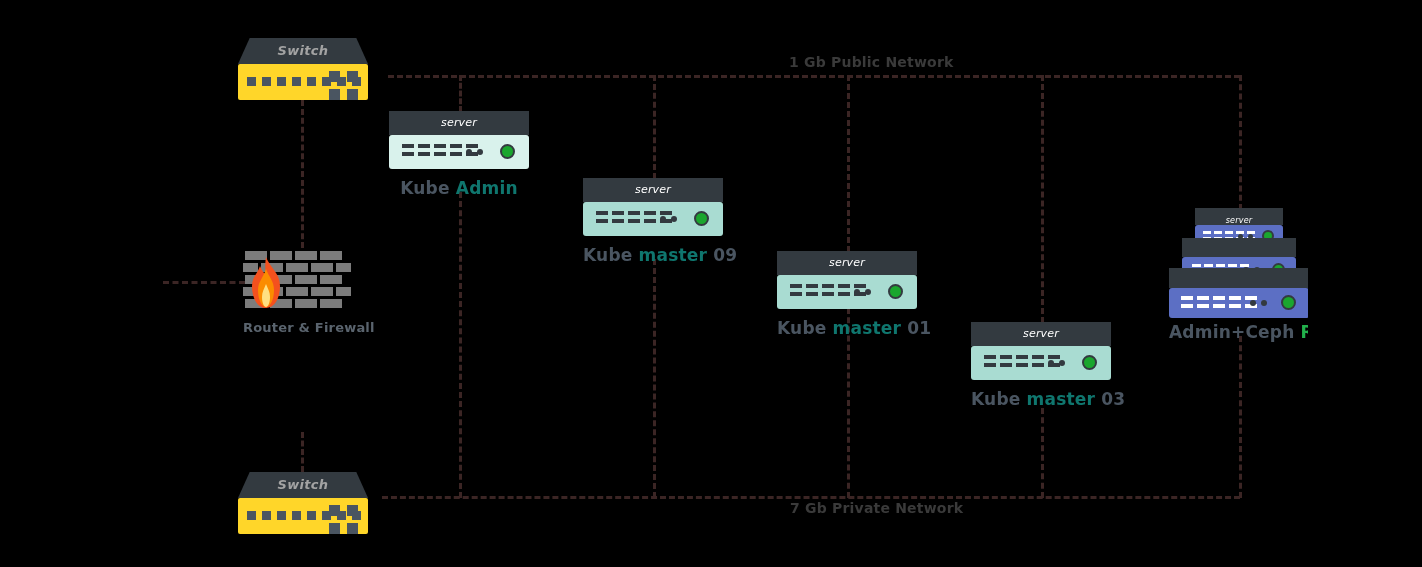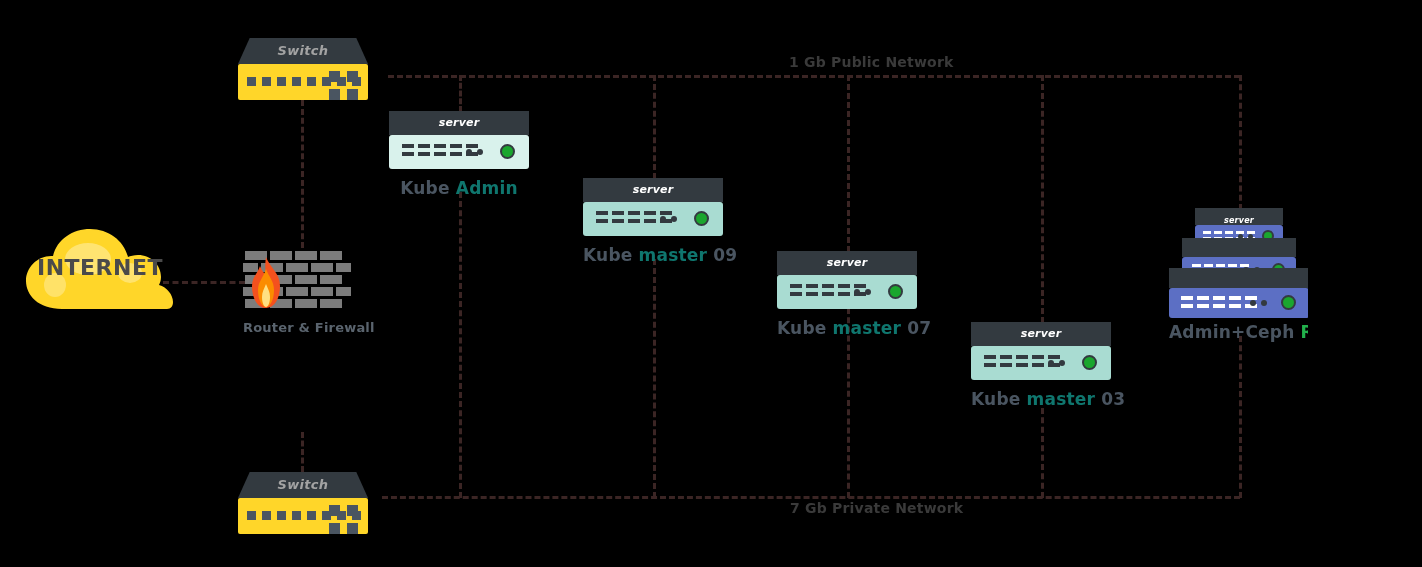--- a/index.html
+++ b/index.html
@@ -94,21 +94,21 @@
   .server { position: relative; }
   .server-top {
     position: relative;
     height: 24px;
     background: #333a40;
     text-align: center;
   }
   .server-top .dev-word {
     color: #ffffff;
     font-size: 11px;
-    font-weight: bold;
+    font-weight: normal;
     font-style: italic;
     line-height: 24px;
     letter-spacing: 0.2px;
   }
   .server-body {
     height: 34px;
     background: #d9f2ec;
     border-radius: 3px;
     position: relative;
   }
@@ -233,34 +233,20 @@
   <div class="vline" style="left:1239px; top:336px; height:162px;"></div>
 
   <div class="vline" style="left:301px; top:100px; height:148px;"></div>
   <div class="vline" style="left:301px; top:432px; height:40px;"></div>
 
   <div class="hline" style="left:163px; top:281px; width:82px;"></div>
 
   <div class="net-label" style="left:789px; top:54px;">1 Gb Public Network</div>
   <div class="net-label" style="left:790px; top:500px;">7 Gb Private Network</div>
 
-  <div class="node" style="left:20px; top:225px;">
-    <div class="cloud-wrap">
-      <svg width="160" height="90" viewBox="0 0 160 90" style="position:absolute;left:0;top:0;">
-        <path d="M42 84 C18 84 6 70 6 56 C6 42 18 30 33 31 C37 14 53 4 70 4
-                 C89 4 104 16 108 32 C110 31 114 30 118 30
-                 C131 30 141 40 141 52 C141 55 140 58 139 60
-                 C147 62 153 70 153 77 C153 81 151 84 147 84 Z" fill="#ffd629"></path>
-        <ellipse cx="68" cy="34" rx="23" ry="16" fill="#ffe88a" opacity="0.75"></ellipse>
-        <ellipse cx="110" cy="48" rx="12" ry="10" fill="#ffe88a" opacity="0.7"></ellipse>
-        <ellipse cx="35" cy="60" rx="11" ry="12" fill="#ffe88a" opacity="0.65"></ellipse>
-      </svg>
-      <div class="cloud-text">INTERNET</div>
-    </div>
-  </div>
 
   <div class="node" style="left:243px; top:249px;">
     <div class="firewall">
       <svg class="brick-wall" width="108" height="62" viewBox="0 0 108 62">
         <g fill="#7c7c7c">
           <rect x="2" y="2" width="22" height="9"></rect>
           <rect x="27" y="2" width="22" height="9"></rect>
           <rect x="52" y="2" width="22" height="9"></rect>
           <rect x="77" y="2" width="22" height="9"></rect>
 
@@ -430,21 +416,21 @@
             <i></i>
         </div>
         <div class="srv-dots">
             <i></i>
             <i></i>
           </div>
         <div class="srv-led"></div>
       </div>
     </div>
     <div class="dev-label">
-      <span>Kube </span><span class="accent-blue">master</span><span> 07</span>
+      <span>Kube </span><span class="accent-blue">master</span><span> 01</span>
     </div>
   </div>
 
   <div class="node" style="left:971px; top:322px; width:140px;">
     <div class="server">
       <div class="server-top">
         <span class="dev-word">server</span>
       </div>
       <div class="server-body teal">
         <div class="srv-dashes">

